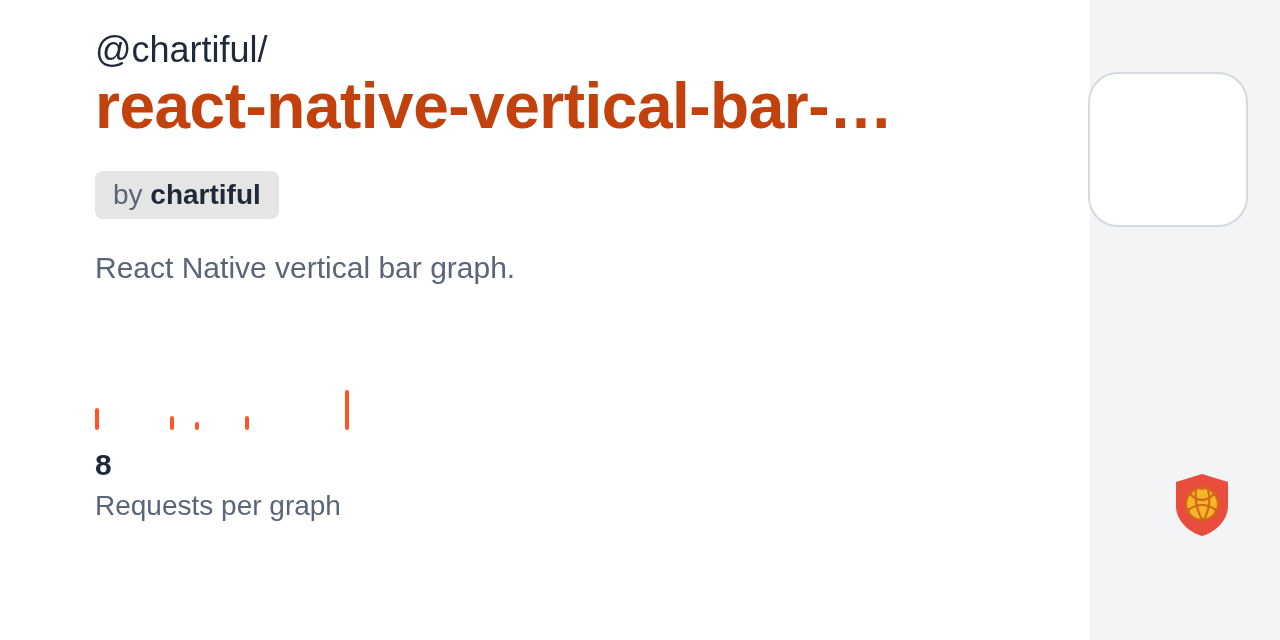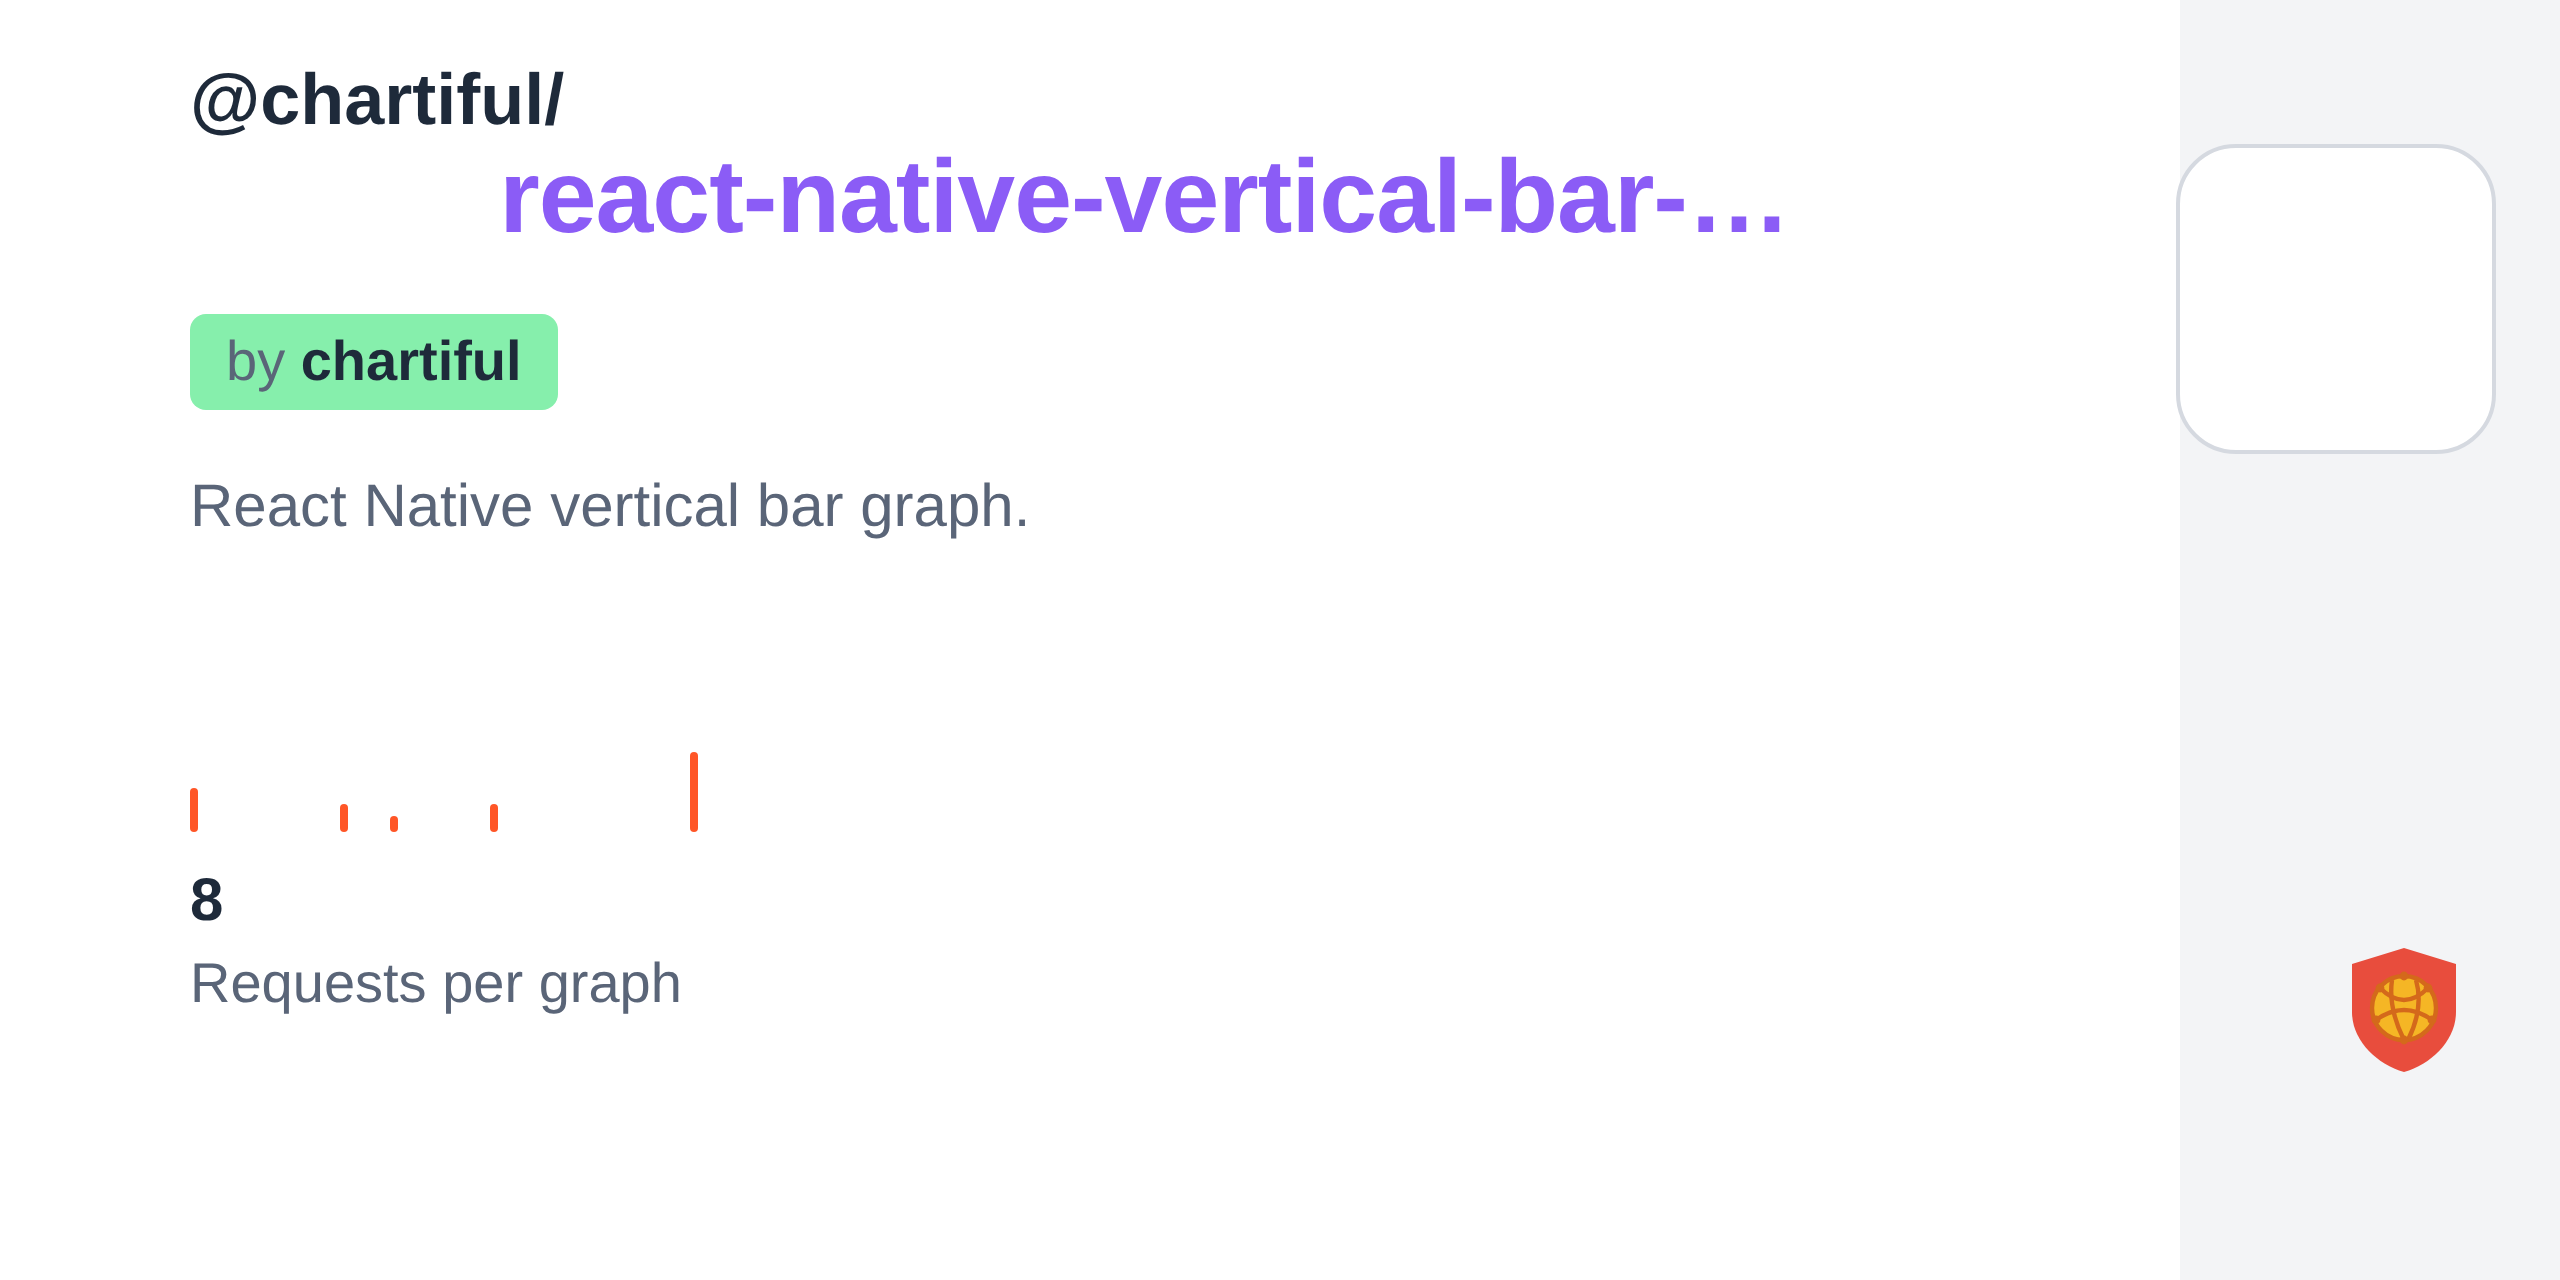--- a/index.html
+++ b/index.html
@@ -28,42 +28,41 @@
       left: 0;
       top: 0;
       width: 1090px;
       height: 640px;
       background: #fff;
       padding: 30px 95px 40px 95px;
     }
     .scope {
       font-size: 36px;
       color: #1e2a3a;
-      font-weight: 700;
+      font-weight: 400;
       line-height: 1.1;
     }
     .name {
-      font-size: 52px;
-      color: #8b5cf6;
+      font-size: 64px;
+      color: #c2410c;
       font-weight: 800;
       line-height: 1.15;
       white-space: nowrap;
       overflow: hidden;
       text-overflow: ellipsis;
       max-width: 800px;
       letter-spacing: -0.5px;
-      text-align: right;
     }
     .badges {
       margin-top: 28px;
       display: flex;
       gap: 18px;
     }
     .badge {
-      background: #86efac;
+      background: #e5e5e5;
       border-radius: 8px;
       padding: 8px 18px;
       font-size: 28px;
       color: #2a3444;
     }
     .badge .light {
       font-weight: 400;
       color: #5a6578;
     }
     .badge .bold {

